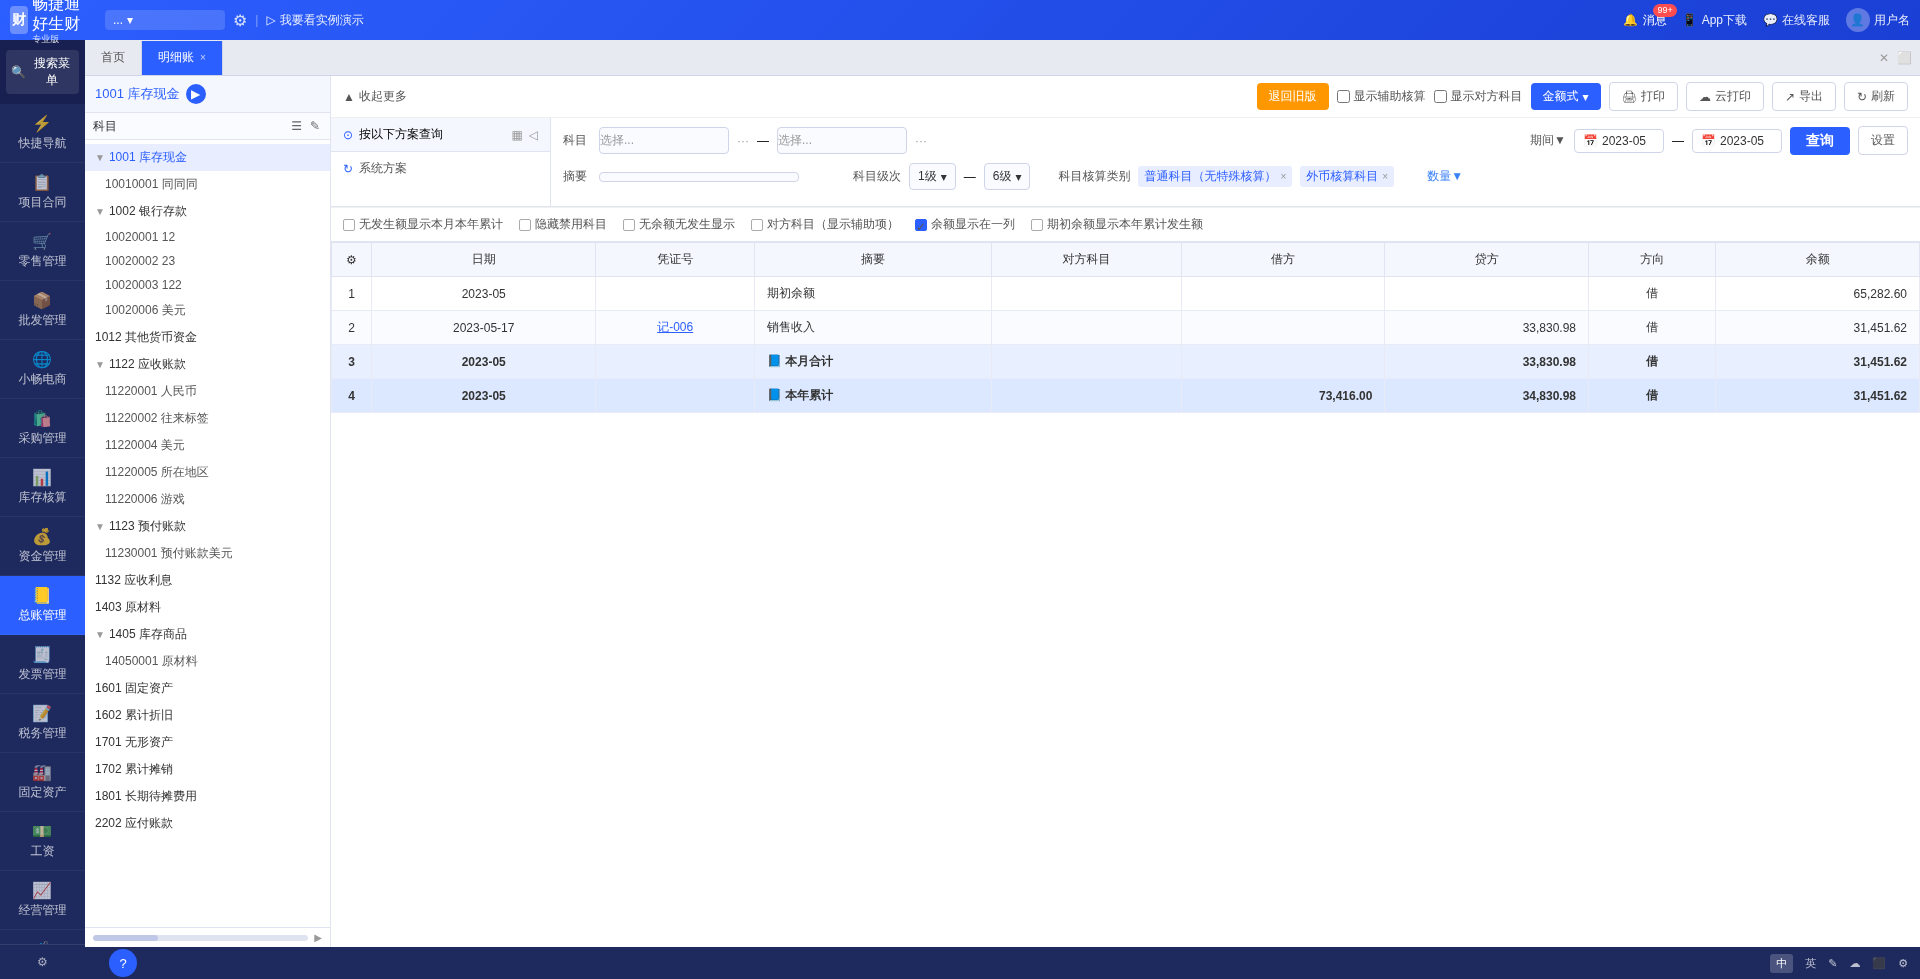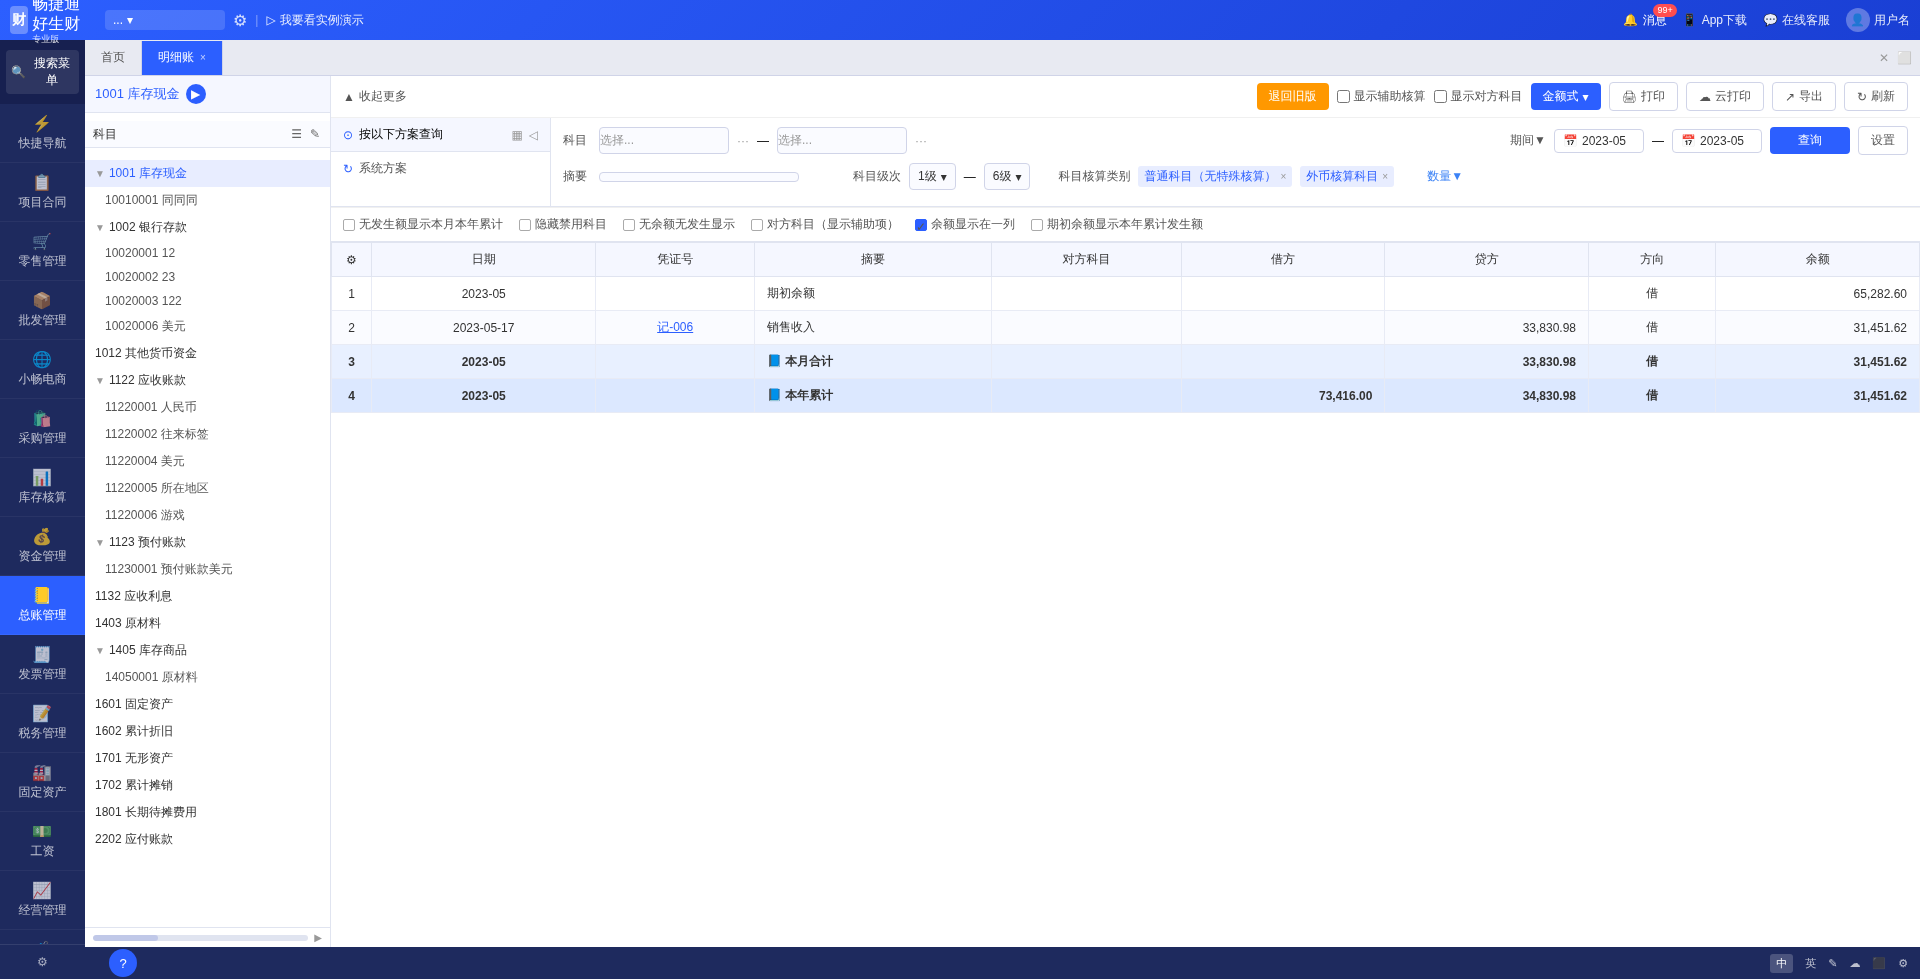--- a/index.html
+++ b/index.html
@@ -196,21 +196,20 @@
     }
 
     
     .account-panel {
       width: 246px;
       background: white;
       border-right: 1px solid #e0e4f0;
       display: flex;
       flex-direction: column;
       flex-shrink: 0;
-      gap: 8px;
     }
     .account-header {
       padding: 8px 10px;
       background: #f5f7ff;
       border-bottom: 1px solid #e0e4f0;
       display: flex;
       align-items: center;
       gap: 6px;
     }
     .account-nav-btn {
@@ -347,24 +346,24 @@
       padding: 4px 8px;
       font-size: 12px;
       color: #333;
       min-width: 90px;
     }
     .btn-query {
       background: #2c5fff;
       color: white;
       border: none;
       border-radius: 4px;
-      padding: 5px 28px;
-      cursor: pointer;
-      font-size: 12px;
-      font-weight: 400;
+      padding: 5px 16px;
+      cursor: pointer;
+      font-size: 14px;
+      font-weight: 700;
     }
     .btn-settings {
       background: white;
       color: #555;
       border: 1px solid #d0d4e8;
       border-radius: 4px;
       padding: 5px 12px;
       cursor: pointer;
       font-size: 12px;
     }

